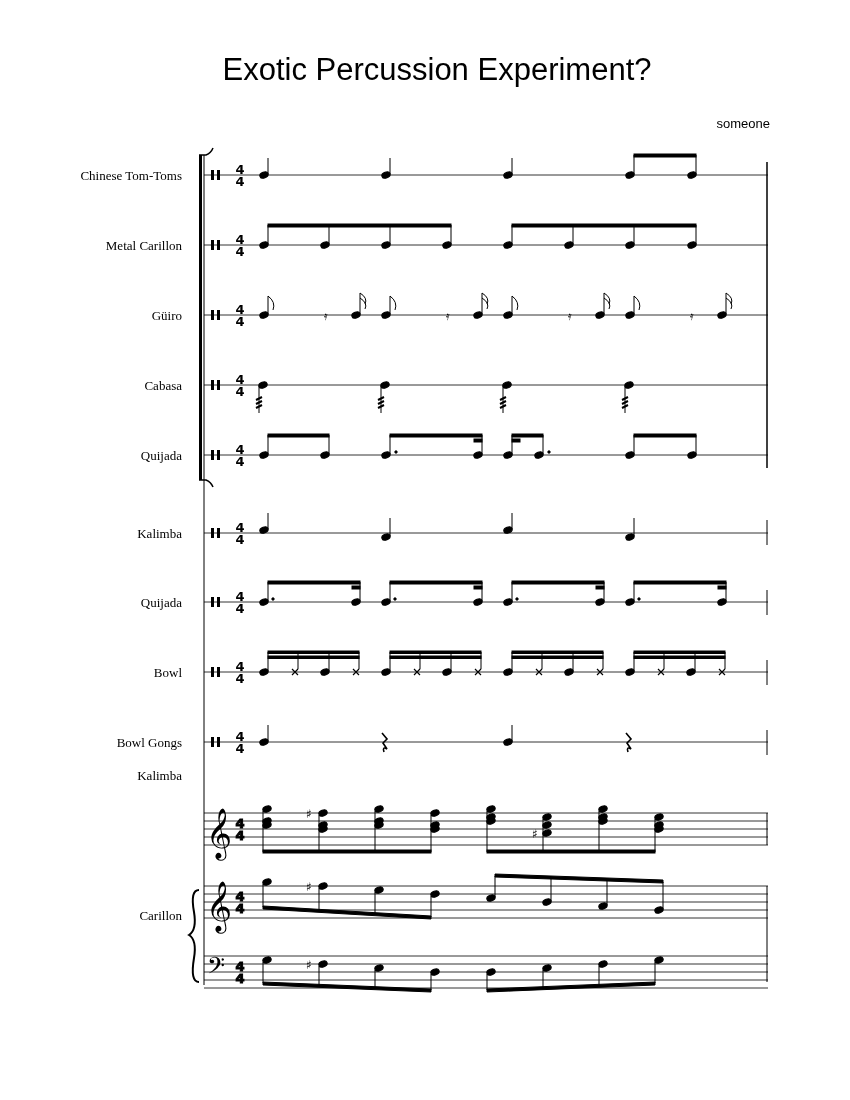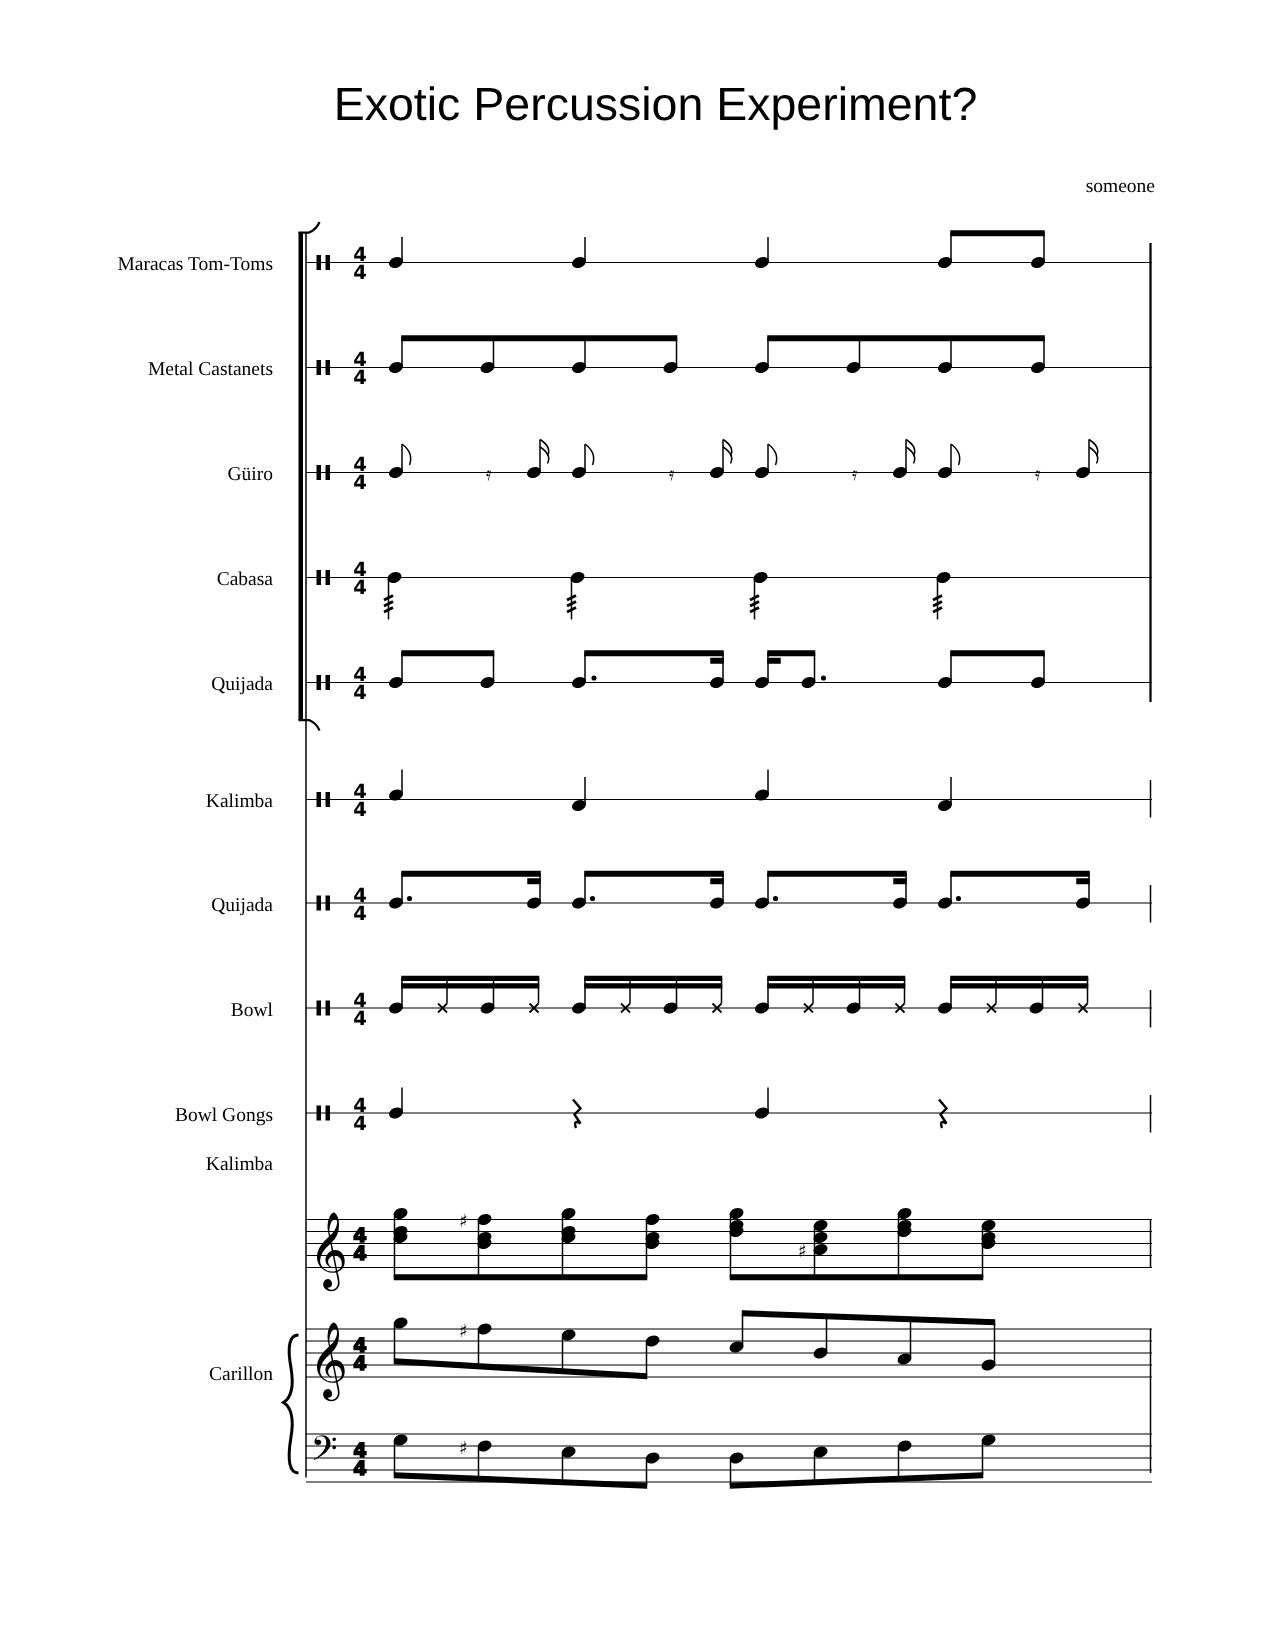--- a/index.html
+++ b/index.html
@@ -1,29 +1,29 @@
 <!DOCTYPE html>
 <html><head>
 <meta charset="utf-8">
 <style>
   html, body { margin: 0; padding: 0; background: #ffffff; }
   body { width: 850px; height: 1100px; position: relative; overflow: hidden; font-family: "DejaVu Serif", "Liberation Serif", serif; color: #000; }
   .title { position: absolute; left: 0; width: 850px; top: 52px; text-align: center; font-family: Liberation Sans, sans-serif; font-size: 31px; margin-left: 12px; }
-  .composer { position: absolute; right: 80px; top: 116px; font-family: Liberation Serif, serif; font-size: 13px; }
+  .composer { position: absolute; right: 80px; top: 116px; font-family: Liberation Sans, sans-serif; font-size: 13px; }
   .label { position: absolute; right: 668px; font-family: "Liberation Serif", serif; font-size: 13px; white-space: nowrap; }
   svg.score { position: absolute; left: 0; top: 0; }
 </style>
 </head>
 <body>
 
 <div class="title">Exotic Percussion Experiment?</div>
 <div class="composer">someone</div>
 
-<div class="label" style="top:168px">Maracas Tom-Toms</div>
-<div class="label" style="top:238px">Metal Castanets</div>
+<div class="label" style="top:168px">Chinese Tom-Toms</div>
+<div class="label" style="top:238px">Metal Carillon</div>
 <div class="label" style="top:308px">Güiro</div>
 <div class="label" style="top:378px">Cabasa</div>
 <div class="label" style="top:448px">Quijada</div>
 <div class="label" style="top:526px">Kalimba</div>
 <div class="label" style="top:595px">Quijada</div>
 <div class="label" style="top:665px">Bowl</div>
 <div class="label" style="top:735px">Bowl Gongs</div>
 <div class="label" style="top:768px">Kalimba</div>
 <div class="label" style="top:908px">Carillon</div>
 

